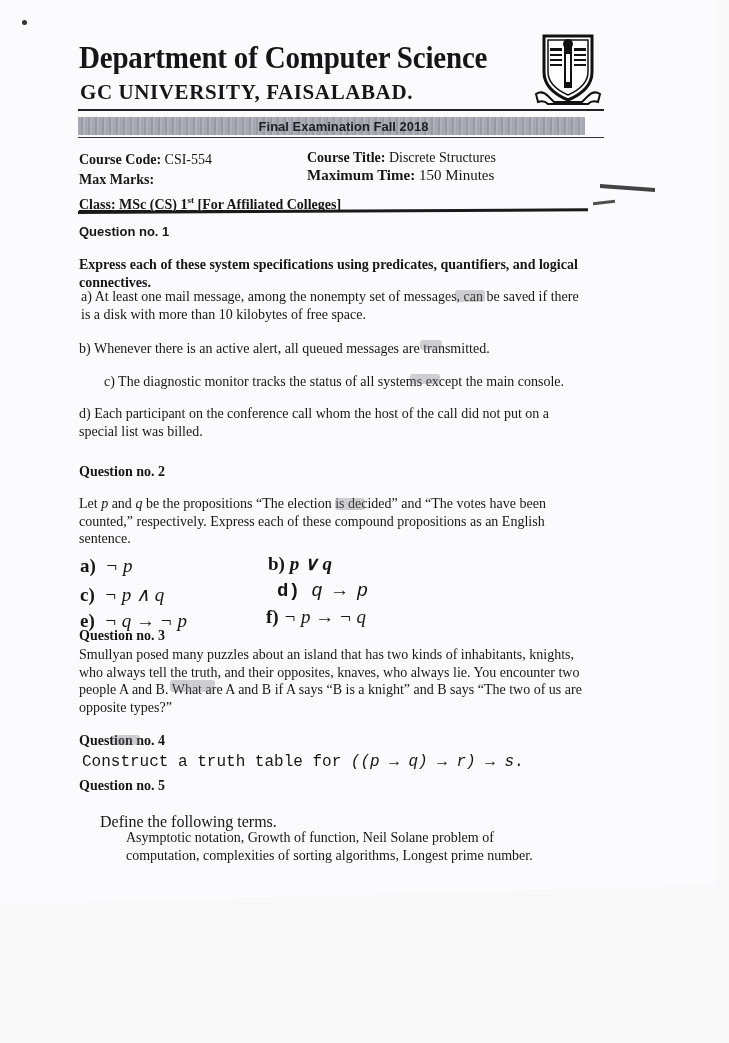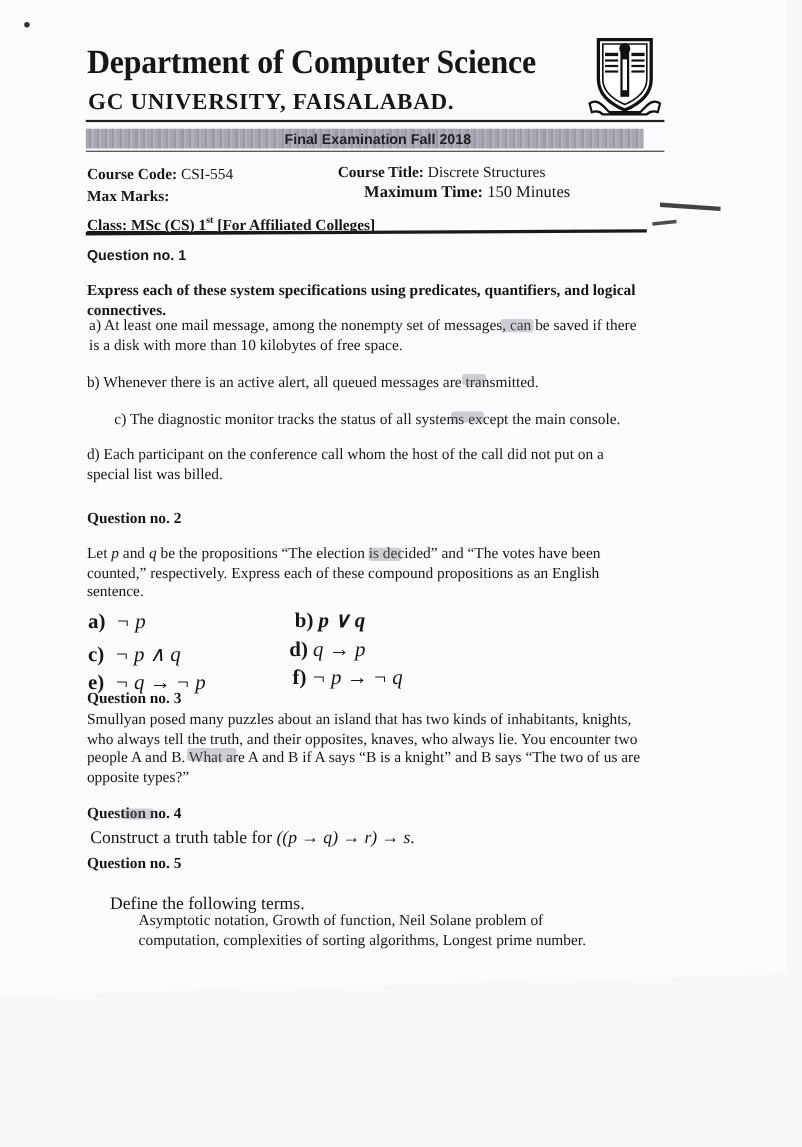--- a/index.html
+++ b/index.html
@@ -114,21 +114,21 @@
     <span>CSI-554</span>
   </div>
   <div class="meta" style="left:79px; top:172px;">
     <b>Max Marks:</b>
     <span></span>
   </div>
   <div class="meta" style="left:307px; top:150px;">
     <b>Course Title:</b>
     <span>Discrete Structures</span>
   </div>
-  <div class="meta" style="left:307px; top:167px; font-size:15px;margin-left:24px;">
+  <div class="meta" style="left:307px; top:167px; font-size:15px;">
     <b>Maximum Time:</b>
     <span>150 Minutes</span>
   </div>
 
   <div class="class-line">
     <span>Class:</span>
     <span>MSc (CS) 1</span><sup style="font-size:9px;">st</sup>
     <span>[For Affiliated Colleges]</span>
   </div>
   <div class="rule-class"></div>
@@ -162,35 +162,35 @@
 
   <div class="opt" style="left:80px; top:555px;">
     <b>a)</b>&nbsp; <i>¬ p</i>
   </div>
   <div class="opt" style="left:268px; top:552px;">
     <b>b)</b> <i style="font-weight:bold;">p ∨ q</i>
   </div>
   <div class="opt" style="left:80px; top:583px;">
     <b>c)</b>&nbsp; <i>¬ p ∧ q</i>
   </div>
-  <div class="opt" style="left:263px; top:580px;">
+  <div class="opt" style="left:277px; top:580px;font-family:Liberation Mono, monospace;">
     <b>d)</b> <i>q → p</i>
   </div>
   <div class="opt" style="left:80px; top:610px;">
     <b>e)</b>&nbsp; <i>¬ q → ¬ p</i>
   </div>
   <div class="opt" style="left:266px; top:606px;">
     <b>f)</b> <i>¬ p → ¬ q</i>
   </div>
 
   <div class="q-head" style="top:628px;">Question no. 3</div>
   <div class="para" style="top:646px; width:515px;">Smullyan posed many puzzles about an island that has two kinds of inhabitants, knights, who always tell the truth, and their opposites, knaves, who always lie. You encounter two people A and B. What are A and B if A says “B is a knight” and B says “The two of us are opposite types?”</div>
 
   <div class="q-head" style="top:733px;">Question no. 4</div>
-  <div class="para big" style="top:752px; left:82px;">
+  <div class="para big" style="top:752px; left:82px;font-family:Liberation Mono, monospace;">
     <span>Construct a truth table for </span><i>((p → q) → r) → s</i><span>.</span>
   </div>
 
   <div class="q-head" style="top:778px;">Question no. 5</div>
   <div class="para big" style="top:812px; left:100px;">Define the following terms.</div>
   <div class="para" style="top:829px; left:126px; width:440px;">Asymptotic notation, Growth of function, Neil Solane problem of computation, complexities of sorting algorithms, Longest prime number.</div>
 
   <div class="smudge" style="left:455px; top:290px; width:30px; height:12px;"></div>
   <div class="smudge" style="left:420px; top:340px; width:22px; height:10px;"></div>
   <div class="smudge" style="left:410px; top:374px; width:30px; height:10px;"></div>

